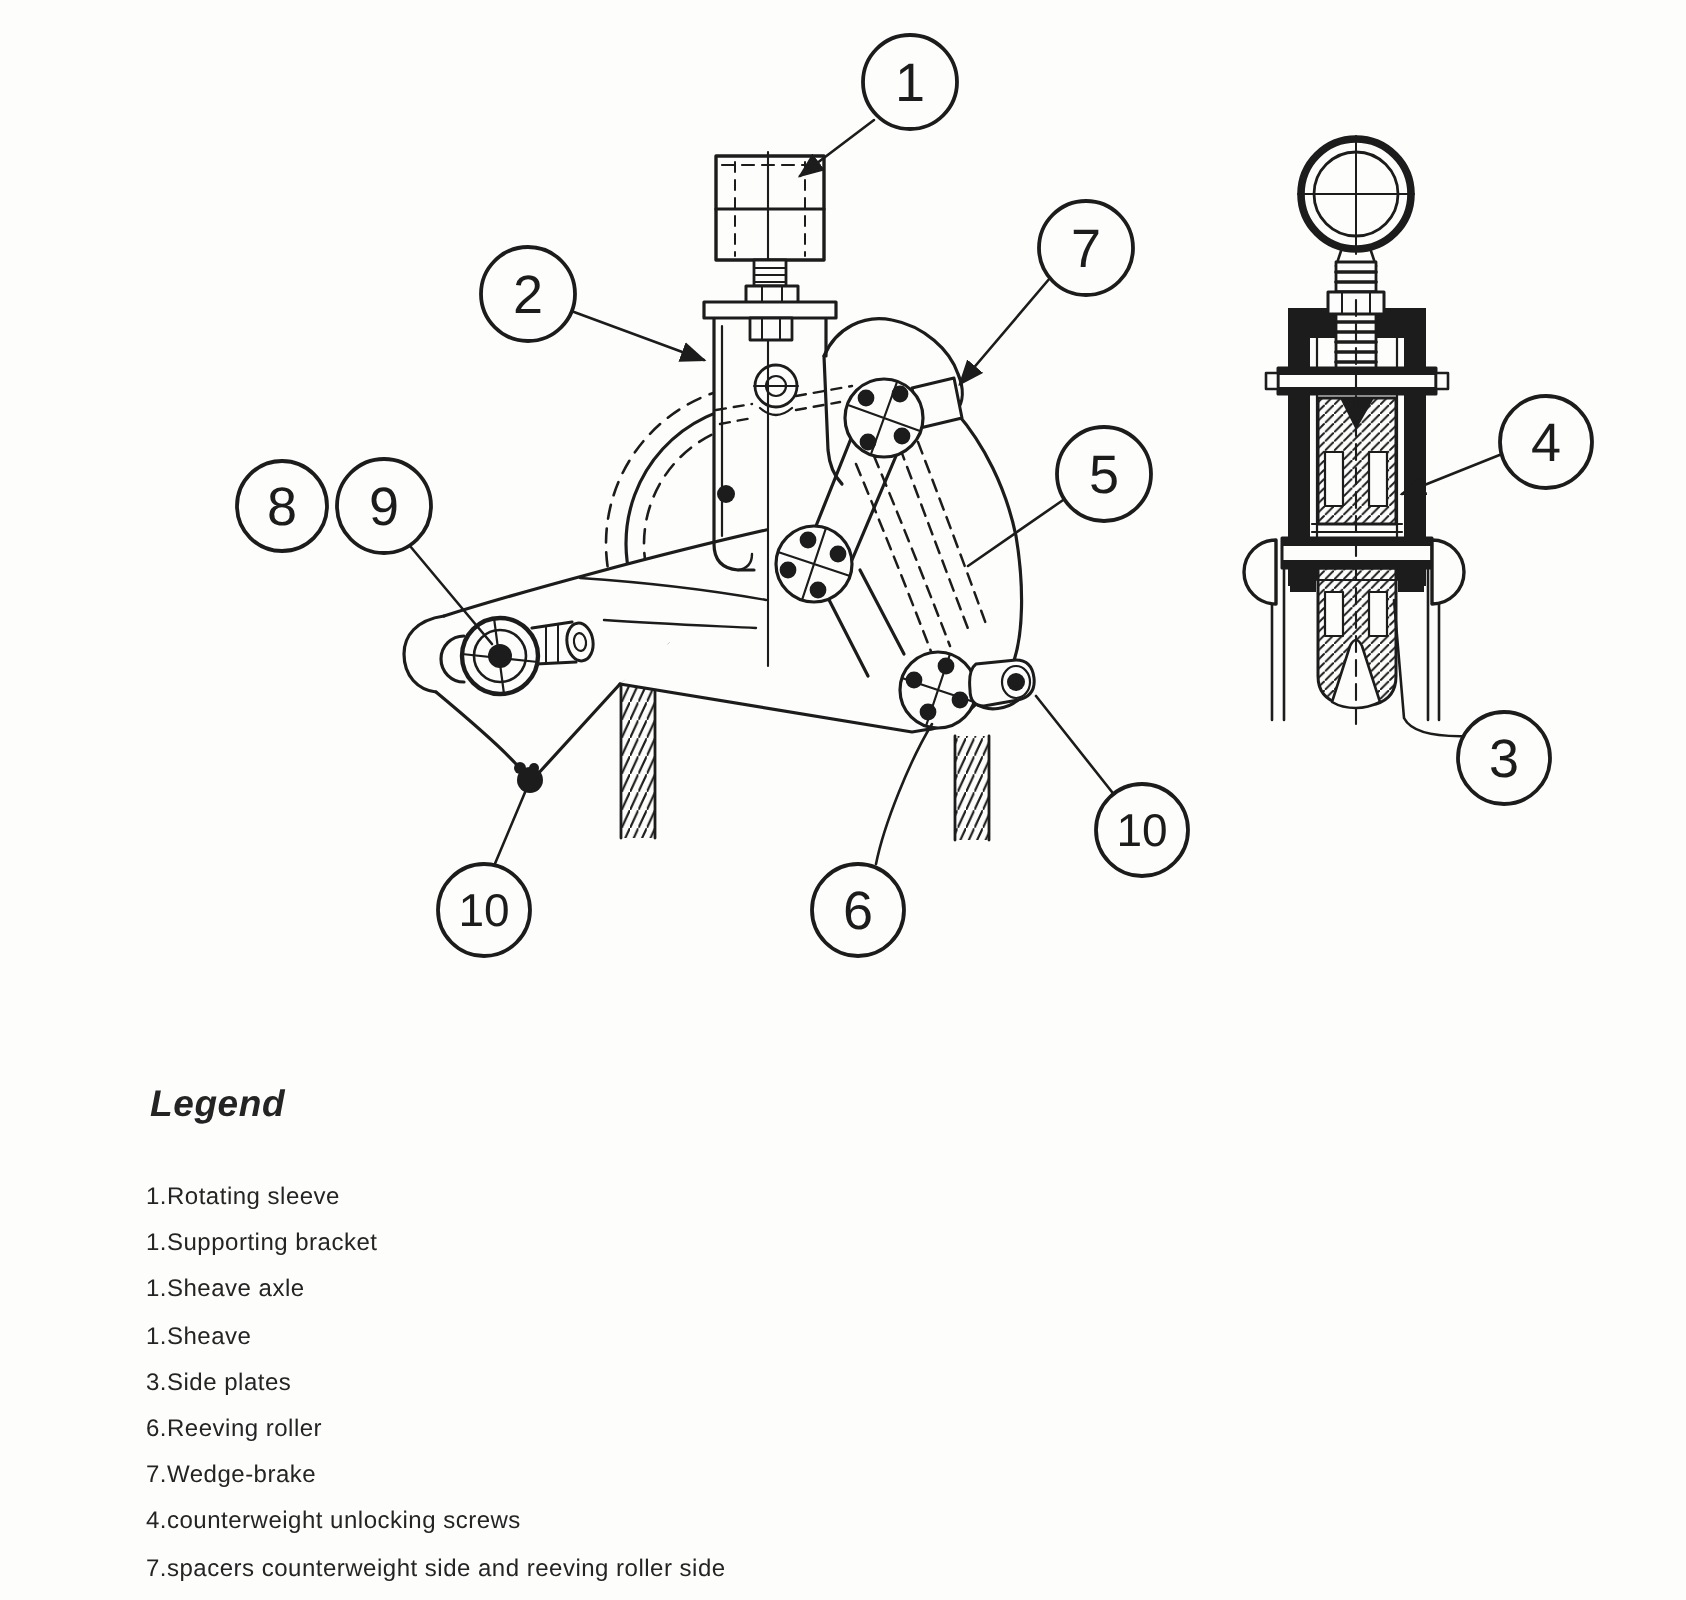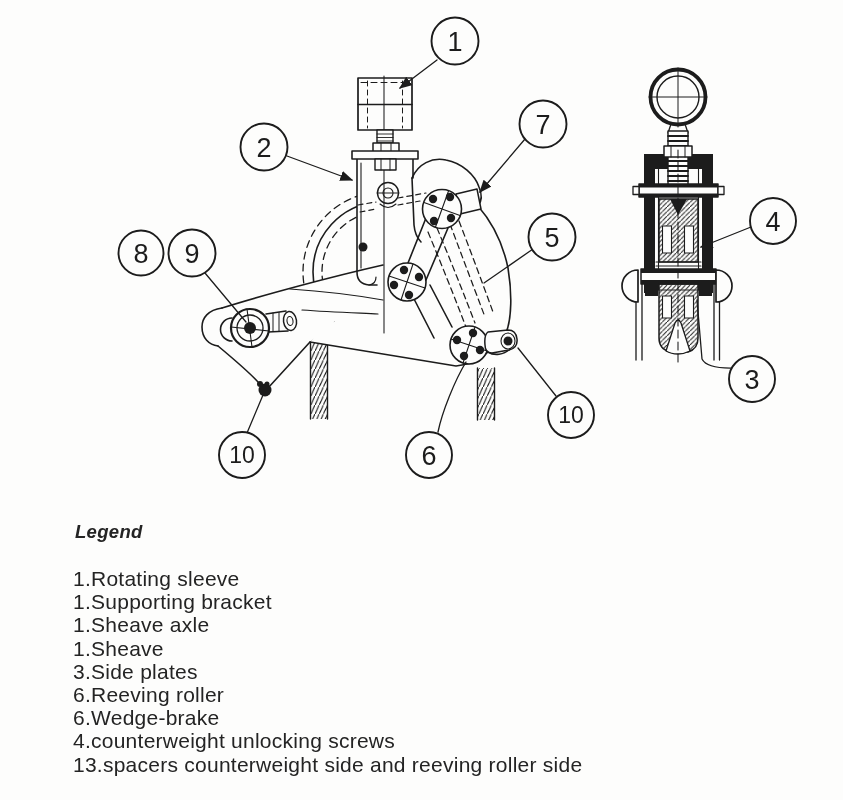--- a/index.html
+++ b/index.html
@@ -6,26 +6,26 @@
   body{
     width:843px;height:800px;
     background:#fdfdfc;
     font-family:"Liberation Sans", sans-serif;
     color:#242424;
     position:relative;
     overflow:hidden;
   }
   .page{position:absolute;inset:0;}
   .drawing{position:absolute;left:0;top:0;}
-  .legend{position:absolute;left:73px;top:521px;width:600px;}
+  .legend{position:absolute;left:73px;top:541px;width:600px;}
   .legend-title{
     font-size:18.5px;font-weight:bold;font-style:italic;
     letter-spacing:.3px;margin:0 0 24px 2px;
   }
-  .legend-items{font-size:21px;line-height:23.2px;letter-spacing:.25px;}
+  .legend-items{font-size:12px;line-height:23.2px;letter-spacing:.25px;}
   .legend-item{white-space:nowrap;}
   svg text.callout-num{
     font-family:"Liberation Sans", sans-serif;
     fill:#1c1c1c;
   }
 </style>
 </head>
 <body>
 
 <div class="page">
@@ -333,19 +333,19 @@
 
 <div class="legend">
   <div class="legend-title">Legend</div>
   <div class="legend-items">
     <div class="legend-item">1.Rotating sleeve</div>
     <div class="legend-item">1.Supporting bracket</div>
     <div class="legend-item">1.Sheave axle</div>
     <div class="legend-item">1.Sheave</div>
     <div class="legend-item">3.Side plates</div>
     <div class="legend-item">6.Reeving roller</div>
-    <div class="legend-item">6.Wedge-brake</div>
+    <div class="legend-item">7.Wedge-brake</div>
     <div class="legend-item">4.counterweight unlocking screws</div>
-    <div class="legend-item">13.spacers counterweight side and reeving roller side</div>
+    <div class="legend-item">7.spacers counterweight side and reeving roller side</div>
   </div>
 </div>
 
 </div>
 
 </body></html>

